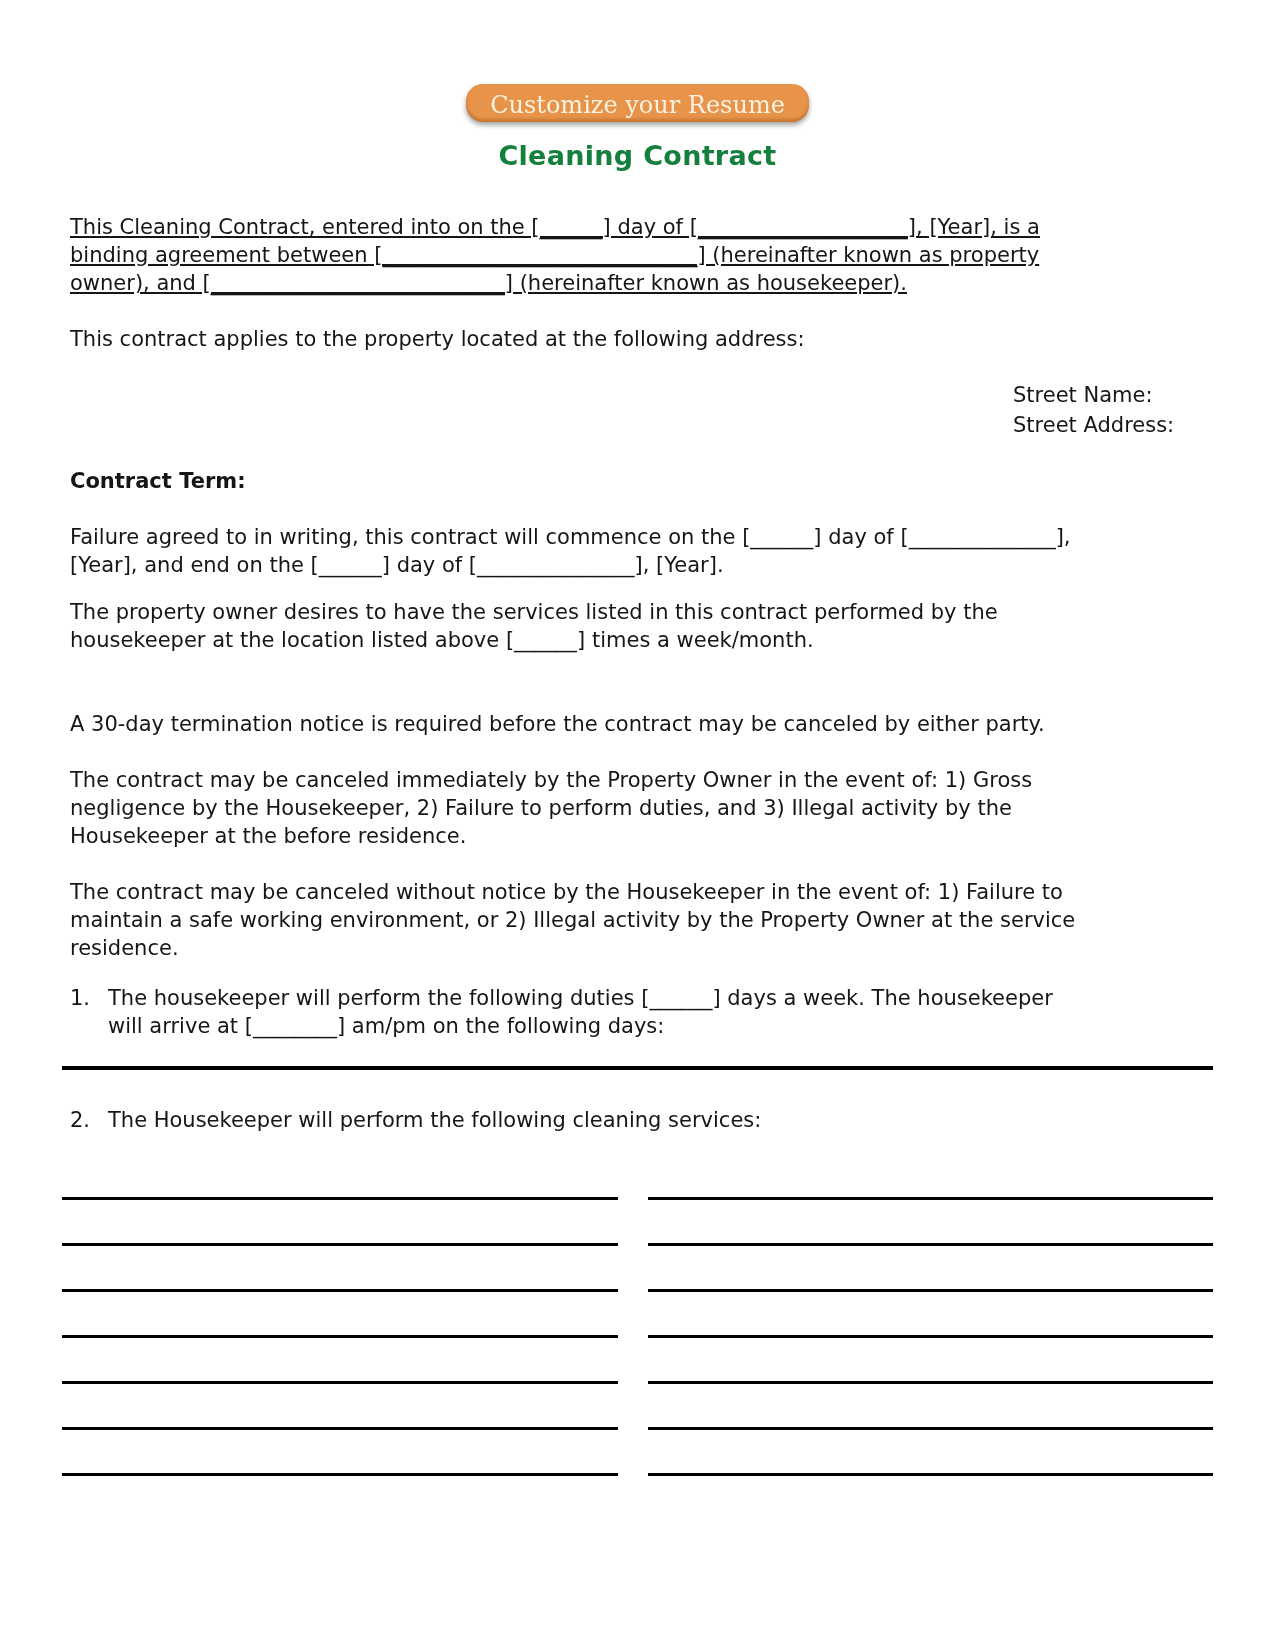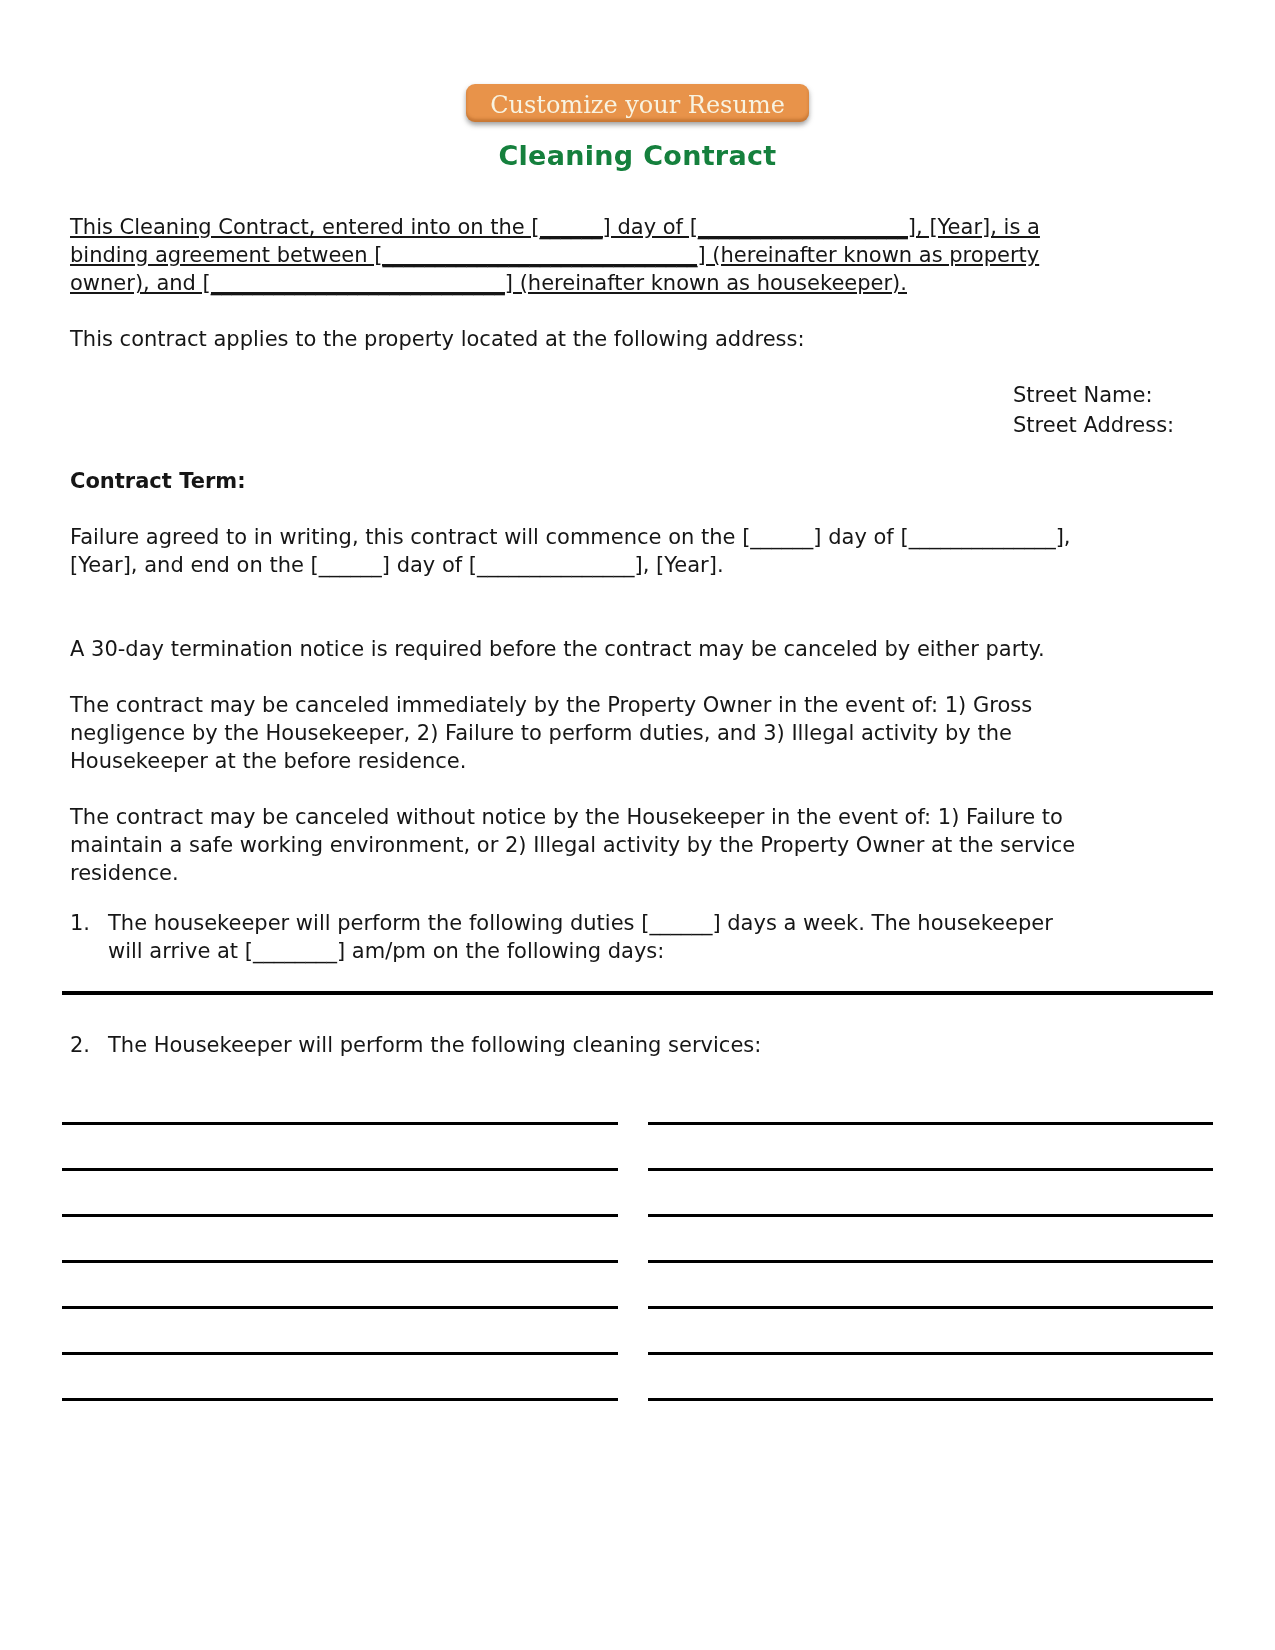--- a/index.html
+++ b/index.html
@@ -14,21 +14,21 @@
   .content { padding:0 62px 0 70px; }
 
   
   .btn-wrap { margin-top:84px; text-align:center; }
   .resume-btn {
     display:inline-block;
     min-width:322px; height:38px;
     box-sizing:border-box;
     padding:3px 24px 0 24px;
     background:#E8934A;
-    border:none; border-radius:9px;
+    border:none; border-radius:17px;
     font-family:"DejaVu Serif","Liberation Serif",serif;
     font-size:24px; line-height:34px;
     color:#F8F3E1;
     box-shadow:0 3px 5px rgba(110,110,110,0.65), inset 0 -3px 3px rgba(160,86,26,0.45);
     cursor:pointer;
   }
 
   .doc-title {
     margin-top:16px;
     text-align:center;
@@ -106,20 +106,24 @@
       </div>
     </div>
 
     <div class="heading mt-h1">Contract Term:</div>
 
     <div class="para mt-para">
       <div class="line">Failure agreed to in writing, this contract will commence on the [______] day of [______________],</div>
       <div class="line">[Year], and end on the [______] day of [_______________], [Year].</div>
     </div>
 
+    <div class="para mt-freq">
+      <div class="line">The property owner desires to have the services listed in this contract performed by the</div>
+      <div class="line">housekeeper at the location listed above [______] times a week/month.</div>
+    </div>
 
     <div class="line mt-term30">A 30-day termination notice is required before the contract may be canceled by either party.</div>
 
     <div class="para mt-para">
       <div class="line">The contract may be canceled immediately by the Property Owner in the event of: 1) Gross</div>
       <div class="line">negligence by the Housekeeper, 2) Failure to perform duties, and 3) Illegal activity by the</div>
       <div class="line">Housekeeper at the before residence.</div>
     </div>
 
     <div class="para mt-para">

